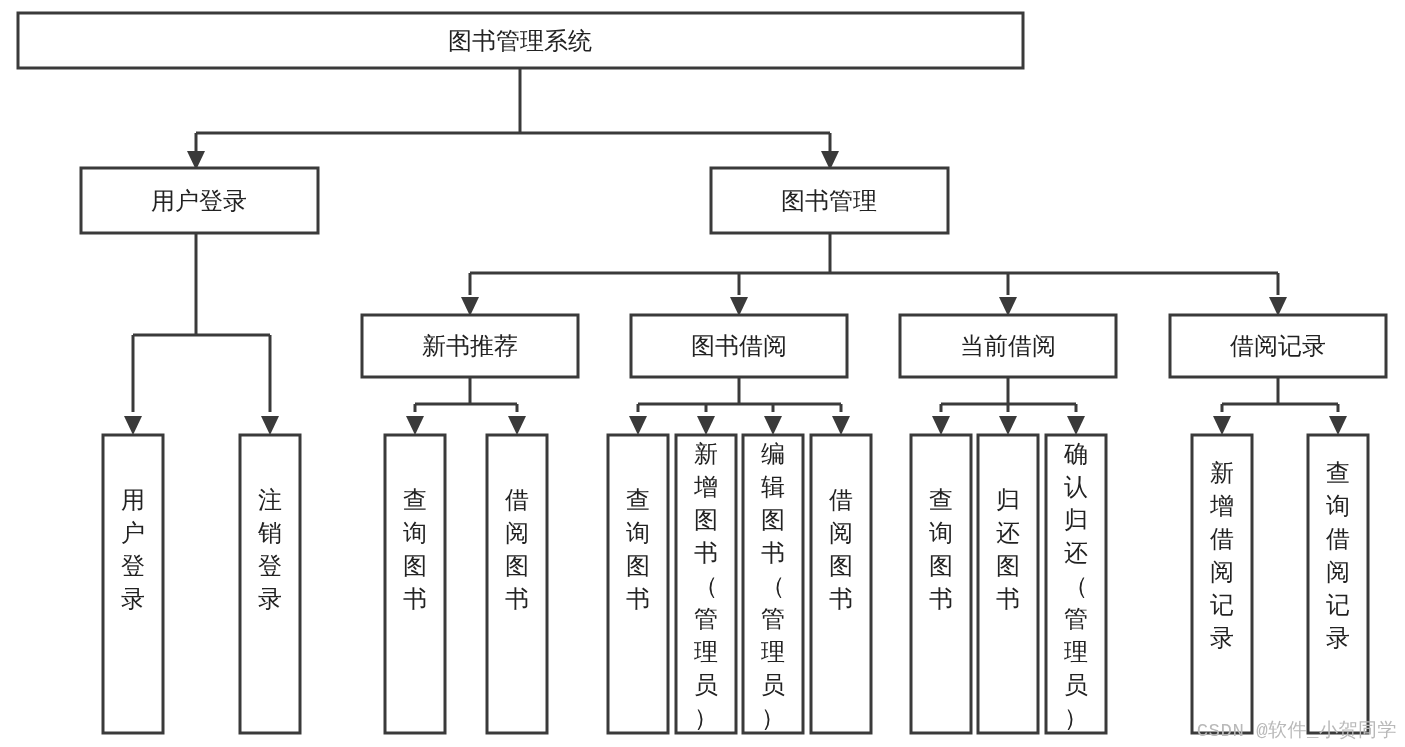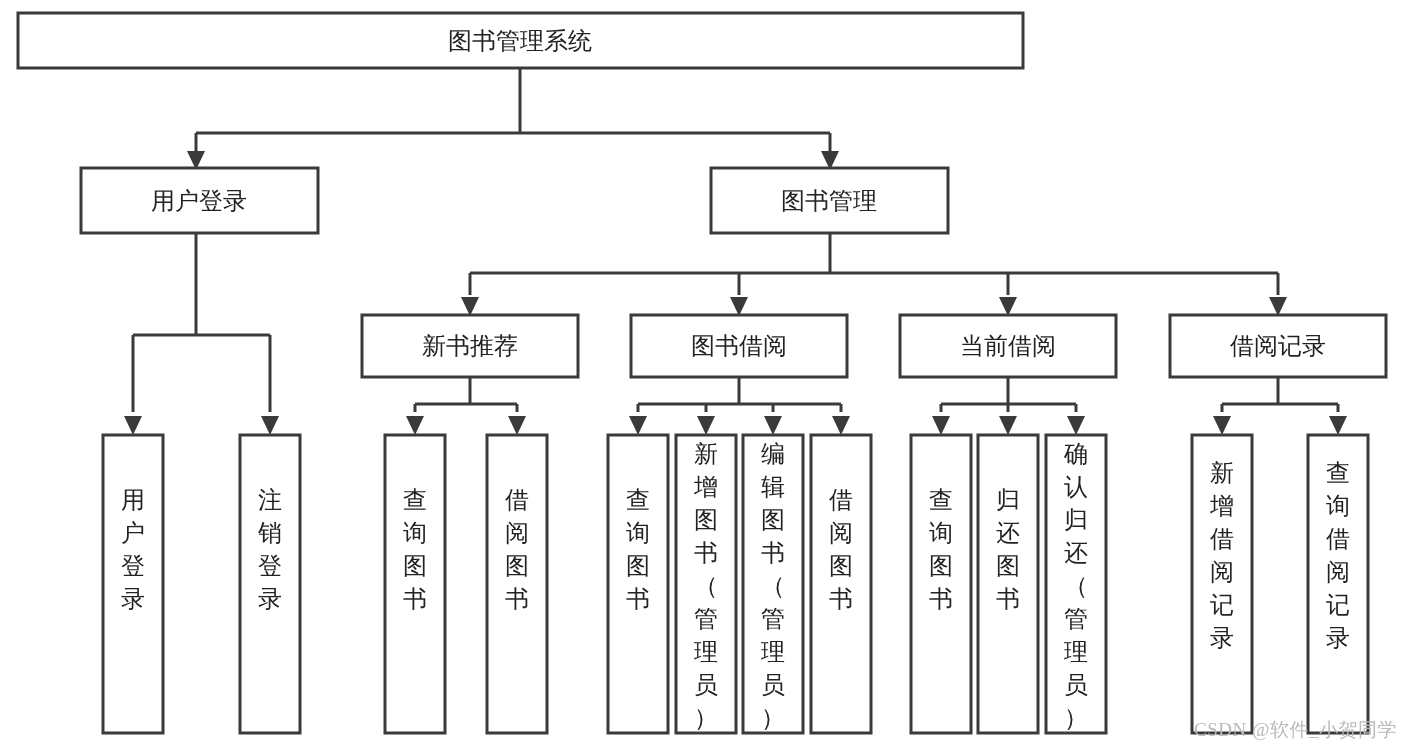--- a/index.html
+++ b/index.html
@@ -52,21 +52,21 @@
   .node-label-vertical {
     font-family: "DejaVu Sans", "Liberation Sans", sans-serif;
     fill: #222222;
     font-size: 24px;
     text-anchor: middle;
   }
   .watermark {
     position: absolute;
     right: 8px;
     bottom: 4px;
-    font-family: Liberation Serif, serif;
+    font-family: Liberation Mono, monospace;
     font-size: 19px;
     color: #b9b9b9;
     letter-spacing: 0.5px;
     white-space: nowrap;
     pointer-events: none;
   }
 </style>
 </head>
 <body>
 

